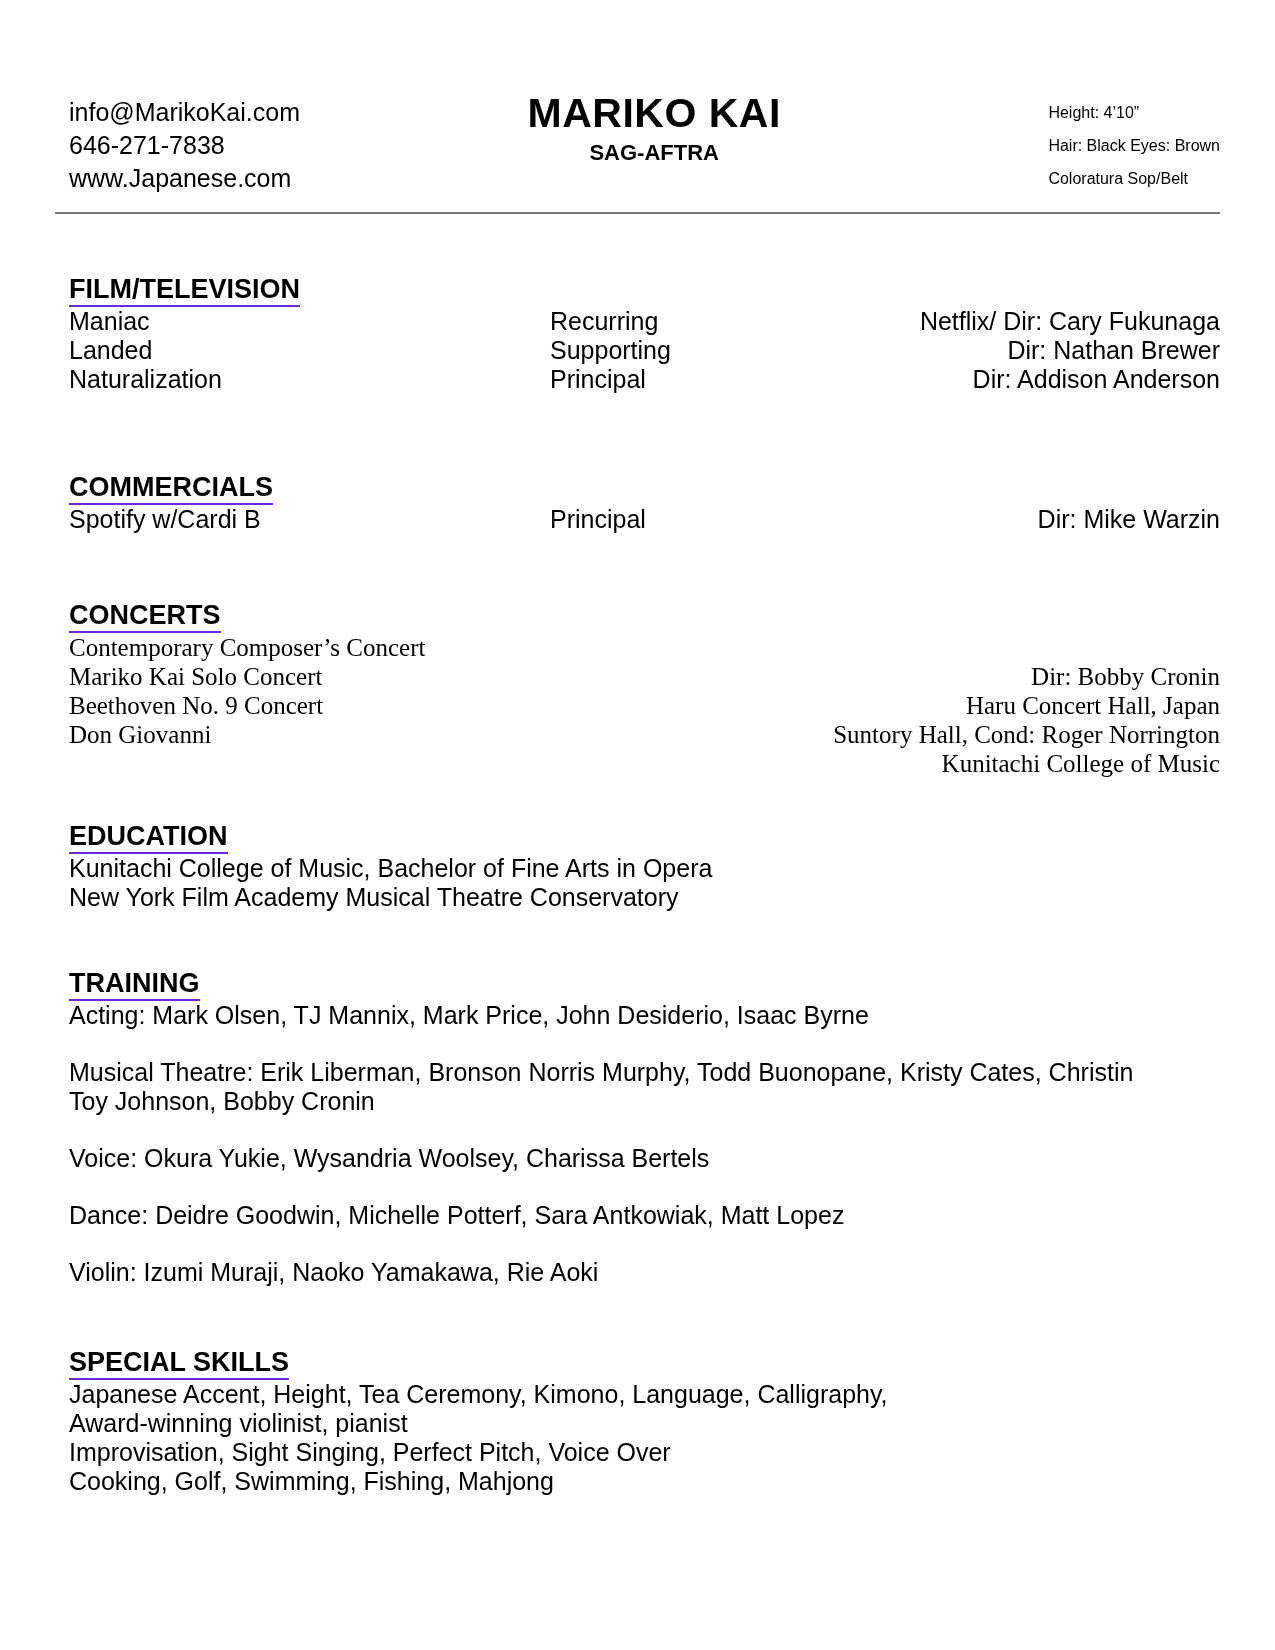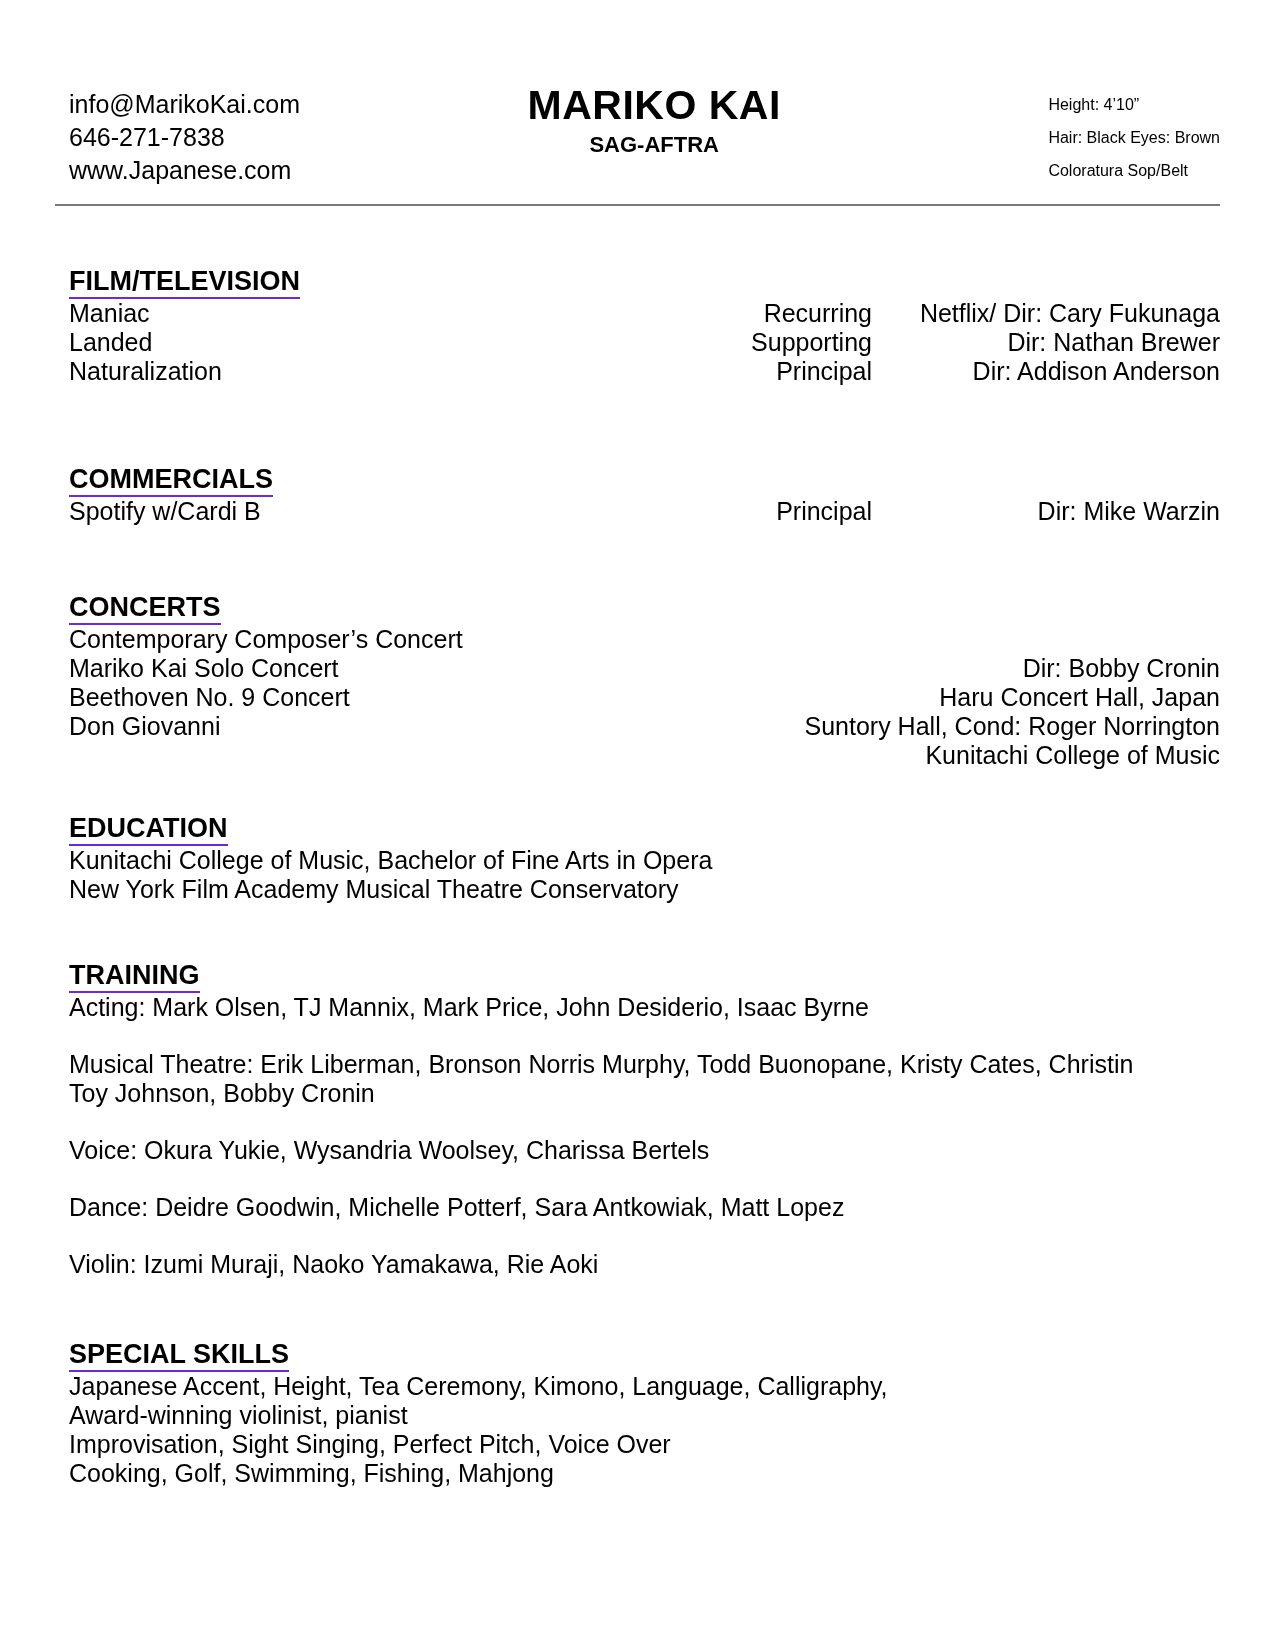--- a/index.html
+++ b/index.html
@@ -12,21 +12,21 @@
     height: 1650px;
     font-family: "Liberation Sans", sans-serif;
     color: #000000;
     -webkit-font-smoothing: antialiased;
   }
   .page {
     position: relative;
     width: 1275px;
     height: 1650px;
     box-sizing: border-box;
-    padding: 0 55px;
+    padding: 8px 55px;
   }
 
   
   .header {
     display: flex;
     align-items: flex-start;
     justify-content: space-between;
     padding-top: 88px;
   }
   .contact-block {
@@ -79,31 +79,32 @@
     line-height: 30px;
   }
 
   .credit-row {
     display: flex;
     font-size: 25px;
     line-height: 29px;
     align-items: baseline;
   }
   .col-title { flex: 0 0 481px; }
-  .col-role  { flex: 0 0 322px; text-align: right; }
+  .col-role  { flex: 0 0 322px; }
   .col-house { flex: 1 1 auto; text-align: right; }
 
   .simple-line {
     font-size: 25px;
     line-height: 29px;
   }
 
   
   .concert-grid {
     position: relative;
+    font-family: Liberation Serif, serif;
   }
   .concert-left .simple-line { line-height: 29px; }
   .concert-right {
     position: absolute;
     top: 29px;
     right: 0;
     text-align: right;
   }
   .concert-right .simple-line { line-height: 29px; white-space: nowrap; }
 

